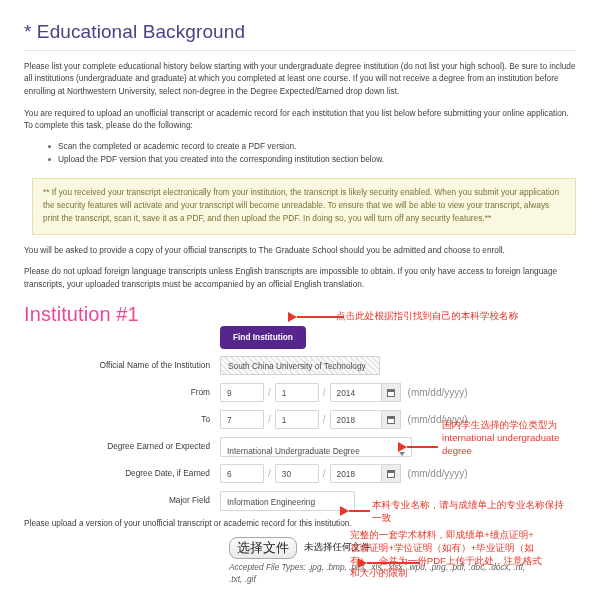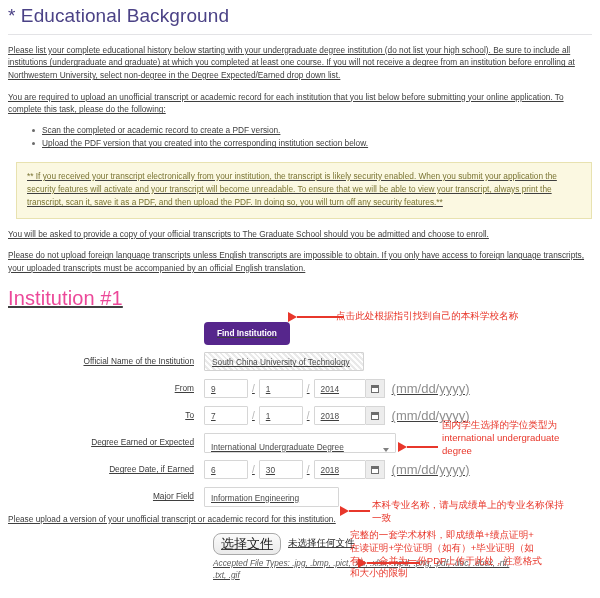--- a/index.html
+++ b/index.html
@@ -13,21 +13,21 @@
     font-family: "Liberation Sans", sans-serif;
     font-size: 8.5px;
     color: #3f3f3f;
     overflow: hidden;
     position: relative;
   }
   .page {
     position: relative;
     width: 600px;
     height: 470px;
-    padding: 0;
+    padding: 16px;
     box-sizing: border-box;
   }
 
   
   .page-title {
     margin: 0;
     padding: 5px 0 6px 8px;
     font-size: 19px;
     font-weight: normal;
     color: #4b4286;
@@ -36,21 +36,20 @@
   }
   .title-rule {
     height: 1px;
     background: #e3e3e6;
     margin: 0 8px 0 8px;
   }
 
   
   .content {
     padding: 0 8px;
-    text-decoration: underline;
   }
   p.para {
     margin: 9px 0 0 0;
     line-height: 1.52;
     color: #404040;
     font-size: 8.3px;
     max-width: 586px;
   }
   ul.steps {
     margin: 8px 0 0 0;
@@ -89,21 +88,21 @@
   .section-heading {
     margin: 13px 0 0 0;
     font-size: 20px;
     font-weight: normal;
     color: #ec4899;
     letter-spacing: 0.1px;
   }
 
   
   .form-area {
-    margin-top: 12px;
+    margin-top: 0;
     position: relative;
   }
   .form-row {
     display: flex;
     align-items: center;
     margin-bottom: 7px;
     min-height: 20px;
   }
   .form-label {
     width: 196px;
@@ -181,21 +180,21 @@
   }
   .cal-glyph {
     width: 8px;
     height: 8px;
     border: 1px solid #6d6d6d;
     border-top-width: 3px;
     box-sizing: border-box;
     background: #ffffff;
   }
   .date-hint {
-    font-size: 13px;
+    font-size: 10px;
     color: #8e8e8e;
     margin-left: 7px;
   }
 
   .select-box {
     border: 1px solid #d6d6d6;
     background: #ffffff;
     height: 20px;
     width: 192px;
     display: flex;

